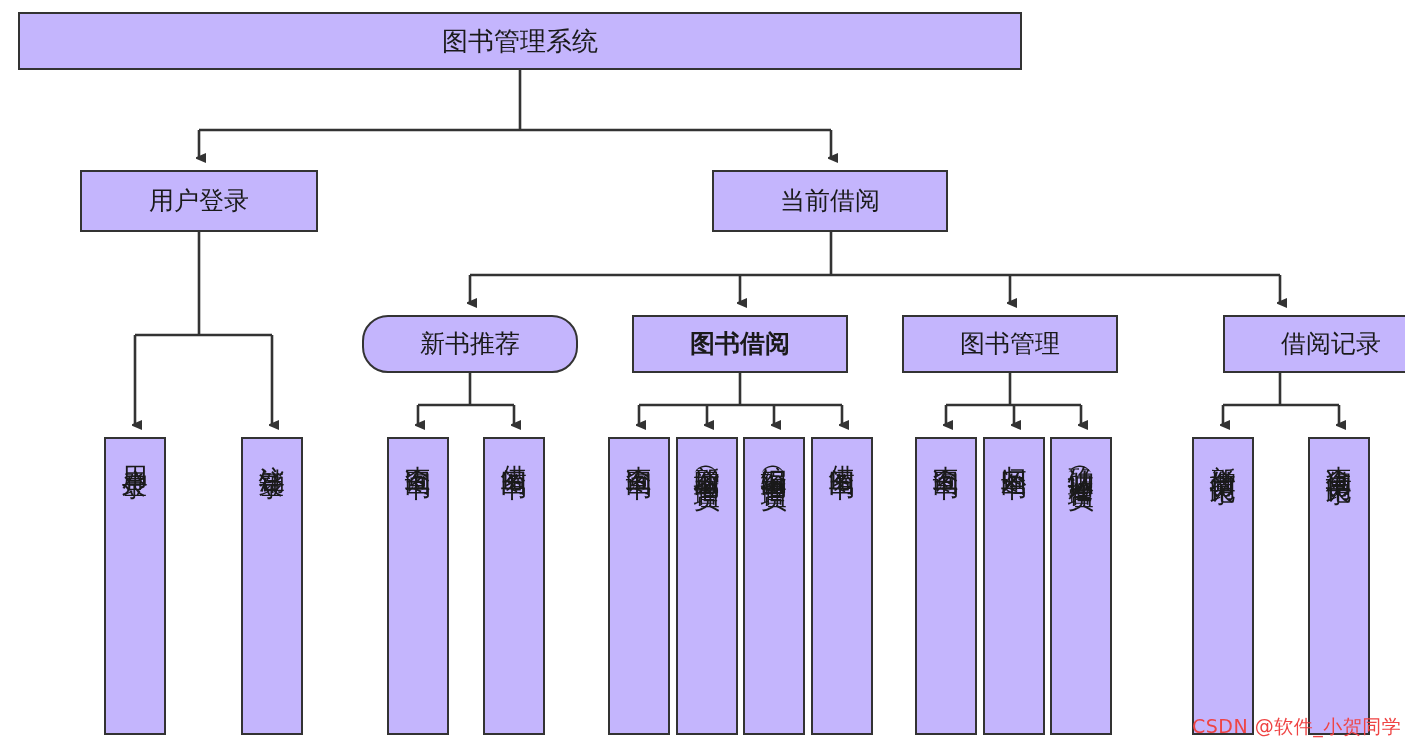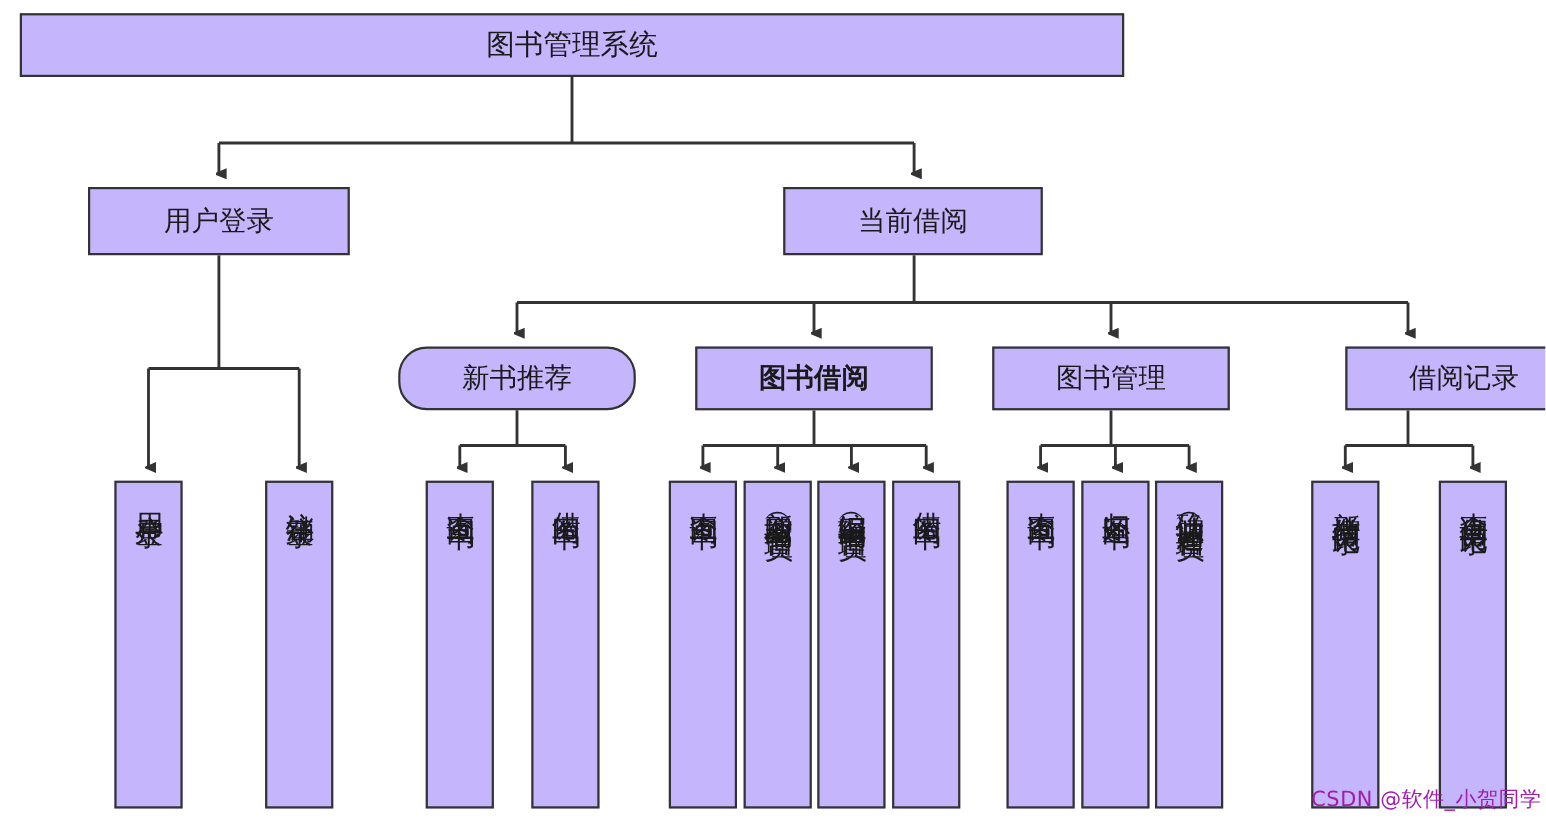--- a/index.html
+++ b/index.html
@@ -179,15 +179,15 @@
   <div class="node vertical" style="left: 1050px; top: 437px; width: 62px; height: 298px;">
     <span class="label">确认归还（管理员）</span>
   </div>
   <div class="node vertical" style="left: 1192px; top: 437px; width: 62px; height: 298px;">
     <span class="label">新增借阅记录</span>
   </div>
   <div class="node vertical" style="left: 1308px; top: 437px; width: 62px; height: 298px;">
     <span class="label">查询借阅记录</span>
   </div>
 
-  <div class="watermark" style="left: 1192px; top: 714px; color: #a21caf; text-align: right;">CSDN @软件_小贺同学</div>
+  <div class="watermark" style="left: 1192px; top: 714px; color: #ef4444; text-align: right;">CSDN @软件_小贺同学</div>
 
 </div>
 
 </body></html>

